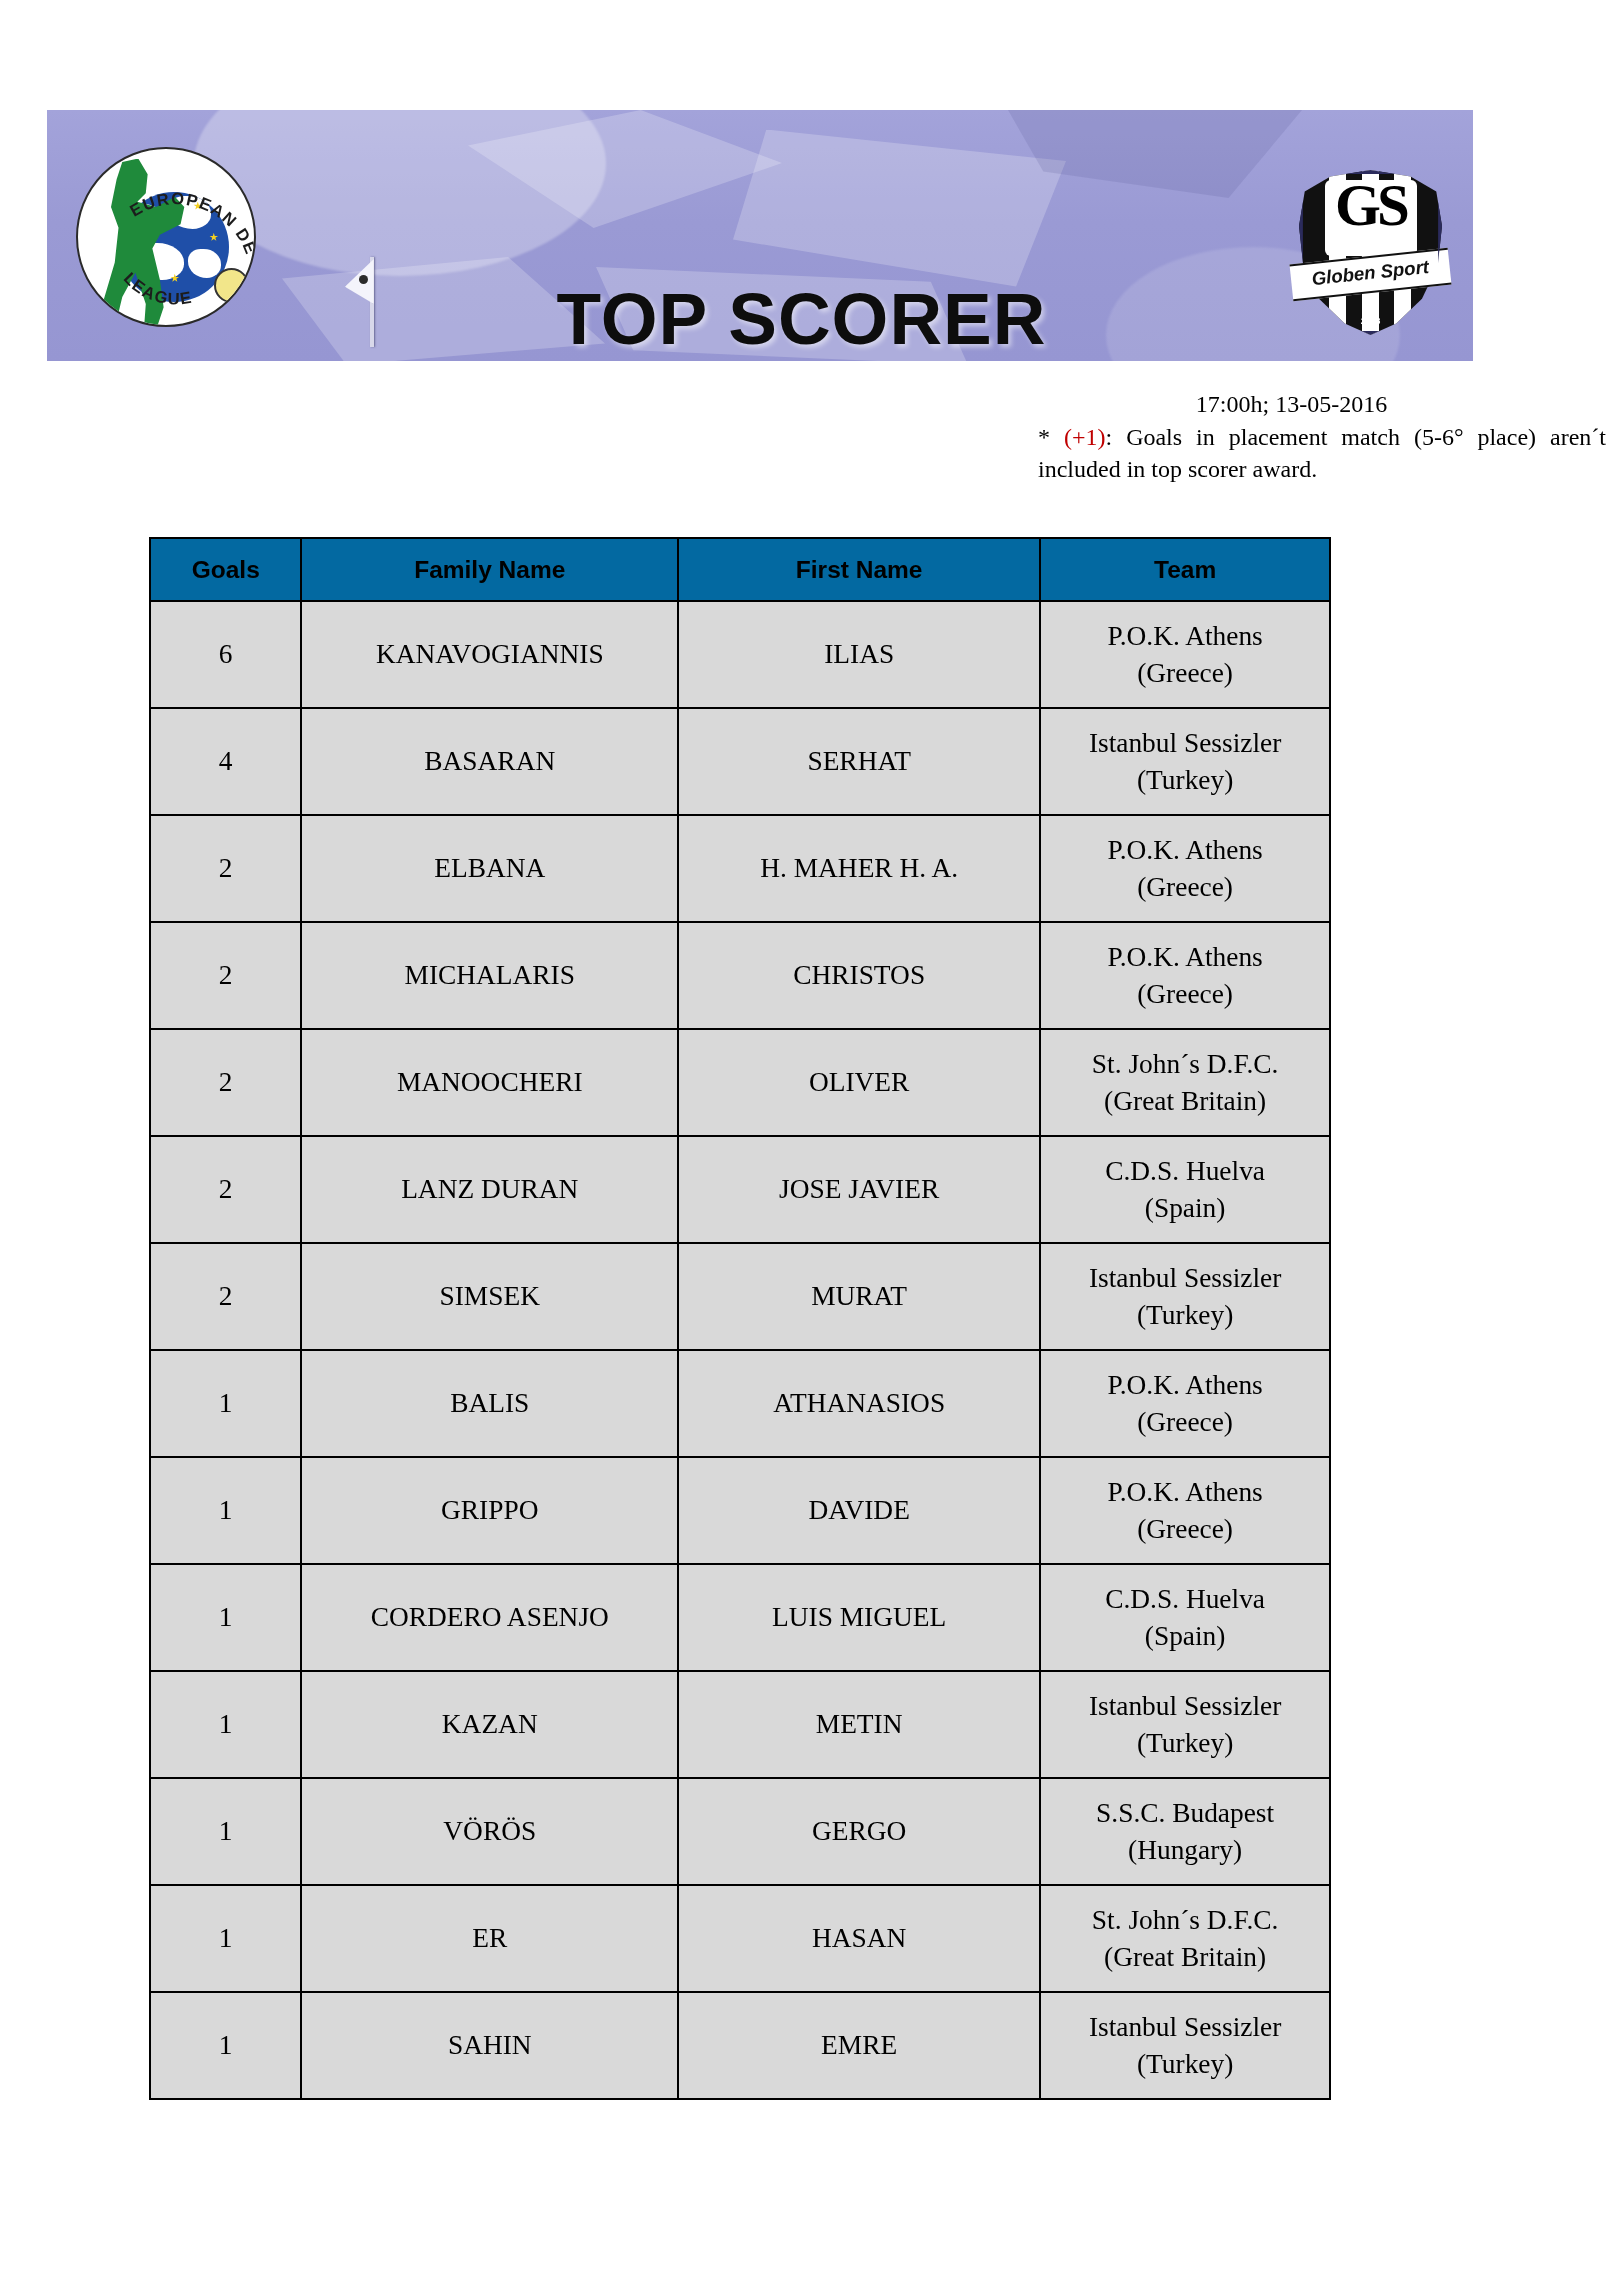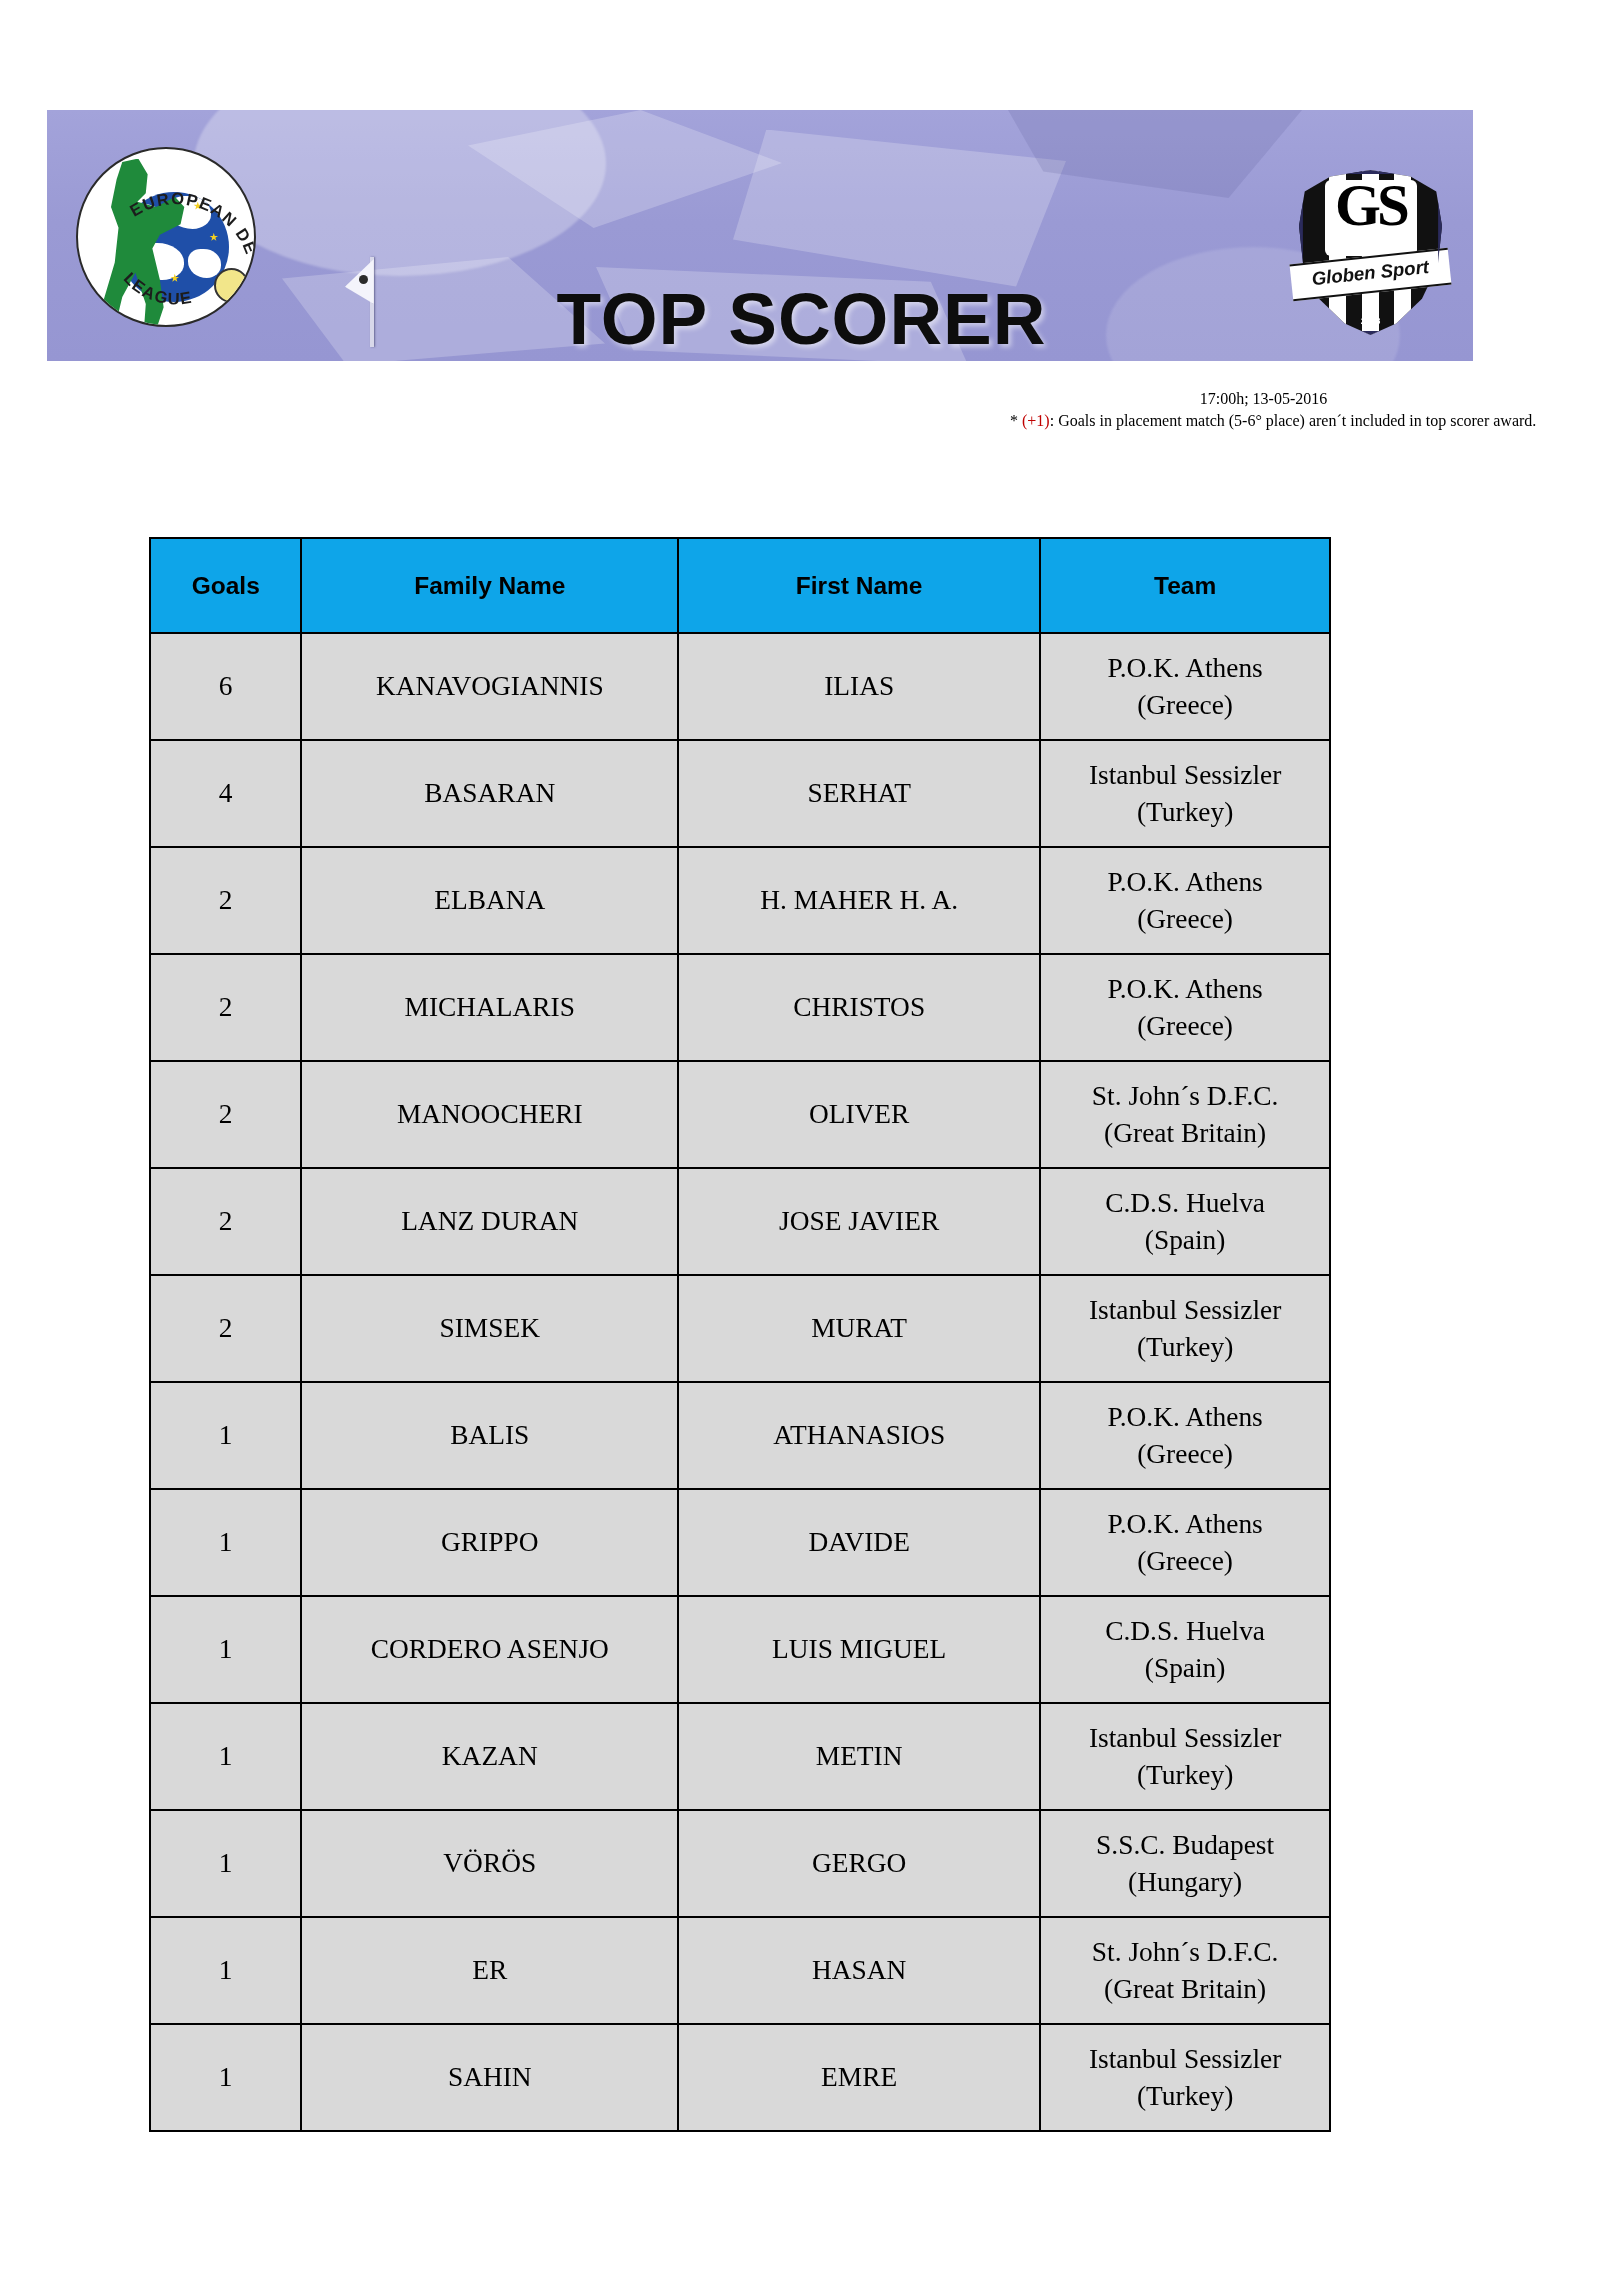--- a/index.html
+++ b/index.html
@@ -296,24 +296,24 @@
     position: absolute;
     left: 17.6px; top: 21.6px;
     width: 9.8px; height: 9.8px;
     border-radius: 50%;
     background: #2b2b2b;
   }
 
   
   .note {
     position: absolute;
-    left: 1010px;
+    left: 1038px;
     top: 388px;
     width: 568px;
-    font-size: 16px;
+    font-size: 24px;
     line-height: 1.36;
     color: #000000;
   }
   .note-time {
     display: block;
     text-align: center;
     padding-right: 61px;
   }
   .note-body {
     display: block;
@@ -334,27 +334,27 @@
     width: 100%;
     table-layout: fixed;
   }
   table.scorers th,
   table.scorers td {
     border: 2.5px solid #000000;
     text-align: center;
     vertical-align: middle;
   }
   table.scorers thead th {
-    background: #0ea5e9;
+    background: #0369a1;
     color: #000000;
     font-family: "Liberation Sans", sans-serif;
     font-weight: bold;
     font-size: 24.5px;
     height: 61px;
-    padding: 16px;
+    padding: 0;
   }
   table.scorers tbody td {
     background: #d9d9d9;
     font-family: "Liberation Serif", serif;
     font-size: 27.4px;
     height: 105px;
     padding: 0 5.9px;
   }
   col.c-goals { width: 115px; }
   col.c-family { width: 286px; }

